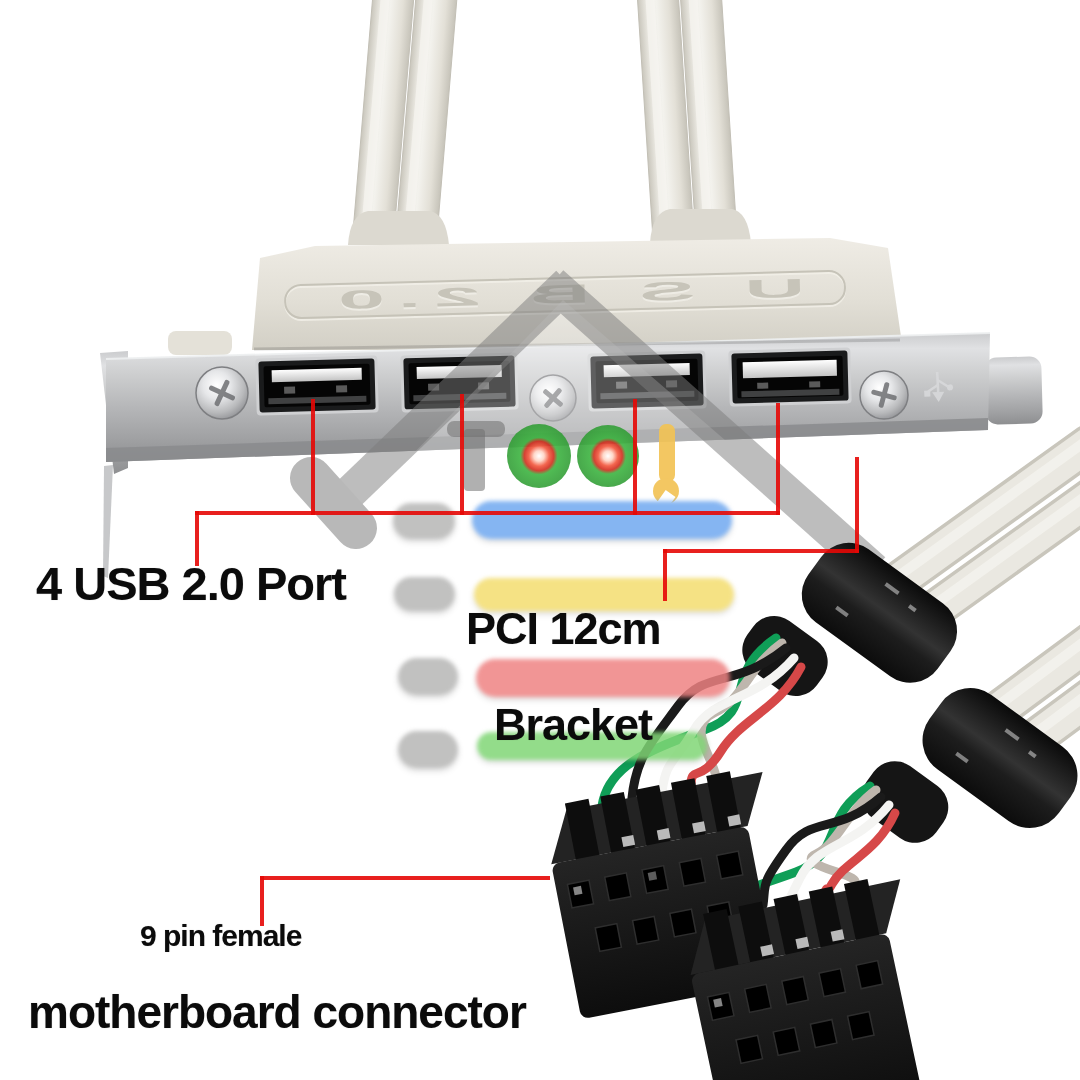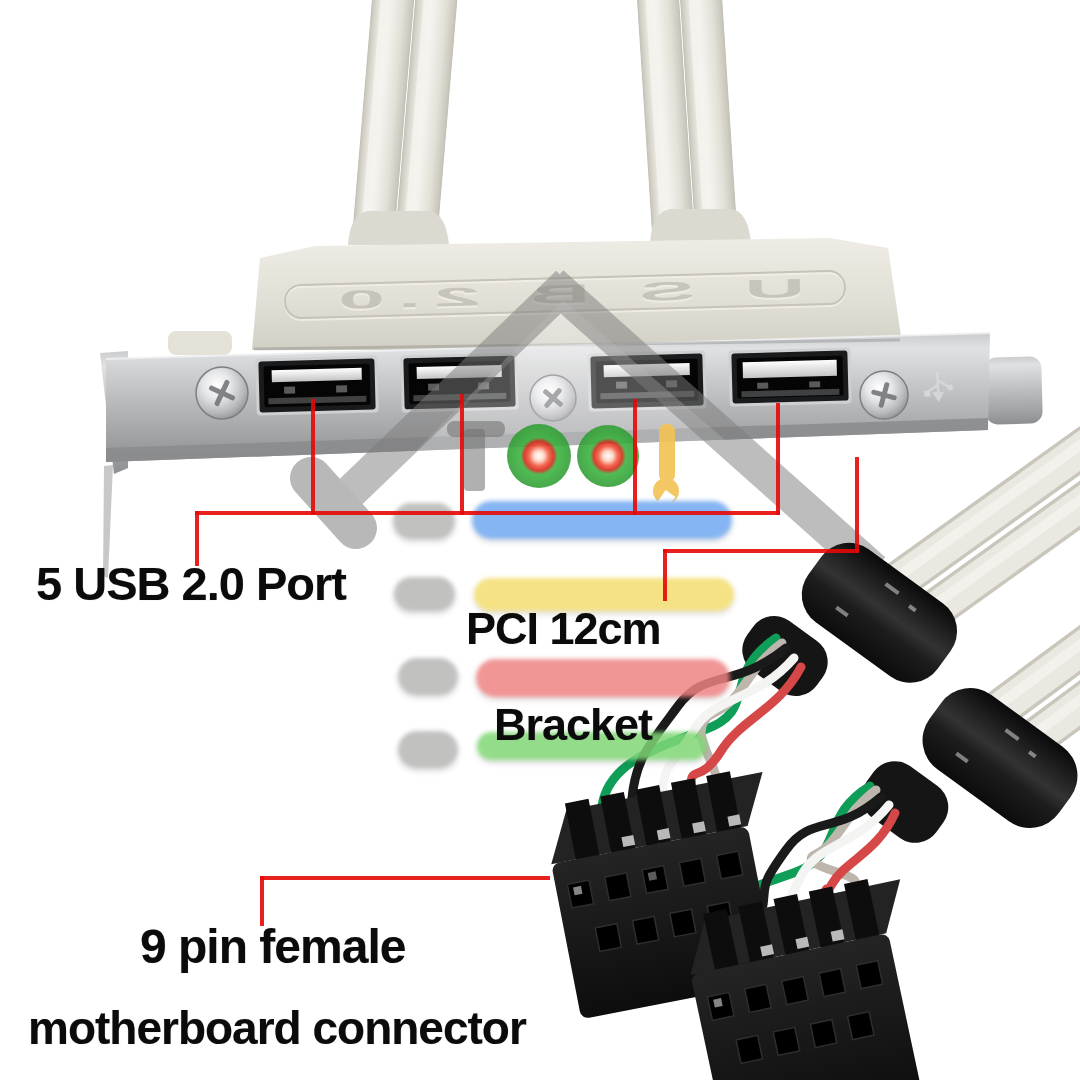--- a/index.html
+++ b/index.html
@@ -315,19 +315,19 @@
   <div class="rline" style="left:633px;top:399px;width:4px;height:116px;"></div>
   <div class="rline" style="left:776px;top:403px;width:4px;height:112px;"></div>
   <div class="rline" style="left:195px;top:511px;width:585px;height:4px;"></div>
   <div class="rline" style="left:195px;top:511px;width:4px;height:55px;"></div>
   <div class="rline" style="left:855px;top:457px;width:4px;height:96px;"></div>
   <div class="rline" style="left:663px;top:549px;width:196px;height:4px;"></div>
   <div class="rline" style="left:663px;top:549px;width:4px;height:52px;"></div>
   <div class="rline" style="left:260px;top:876px;width:290px;height:4px;"></div>
   <div class="rline" style="left:260px;top:876px;width:4px;height:50px;"></div>
 
-  <div class="label" style="left:36px;top:556px;font-size:47px;">5 USB 2.0 Port</div>
+  <div class="label" style="left:36px;top:556px;font-size:47px;">4 USB 2.0 Port</div>
   <div class="label" style="left:466px;top:603px;font-size:45px;">PCI 12cm</div>
   <div class="label" style="left:494px;top:655px;font-size:45px;margin-top:44px;">Bracket</div>
-  <div class="label" style="left:140px;top:919px;font-size:48px;">9 pin female</div>
-  <div class="label" style="left:28px;top:985px;font-size:46px;margin-top:16px;">motherboard connector</div>
+  <div class="label" style="left:140px;top:919px;font-size:30px;">9 pin female</div>
+  <div class="label" style="left:28px;top:985px;font-size:46px;">motherboard connector</div>
 
 </div>
 
 </body></html>

